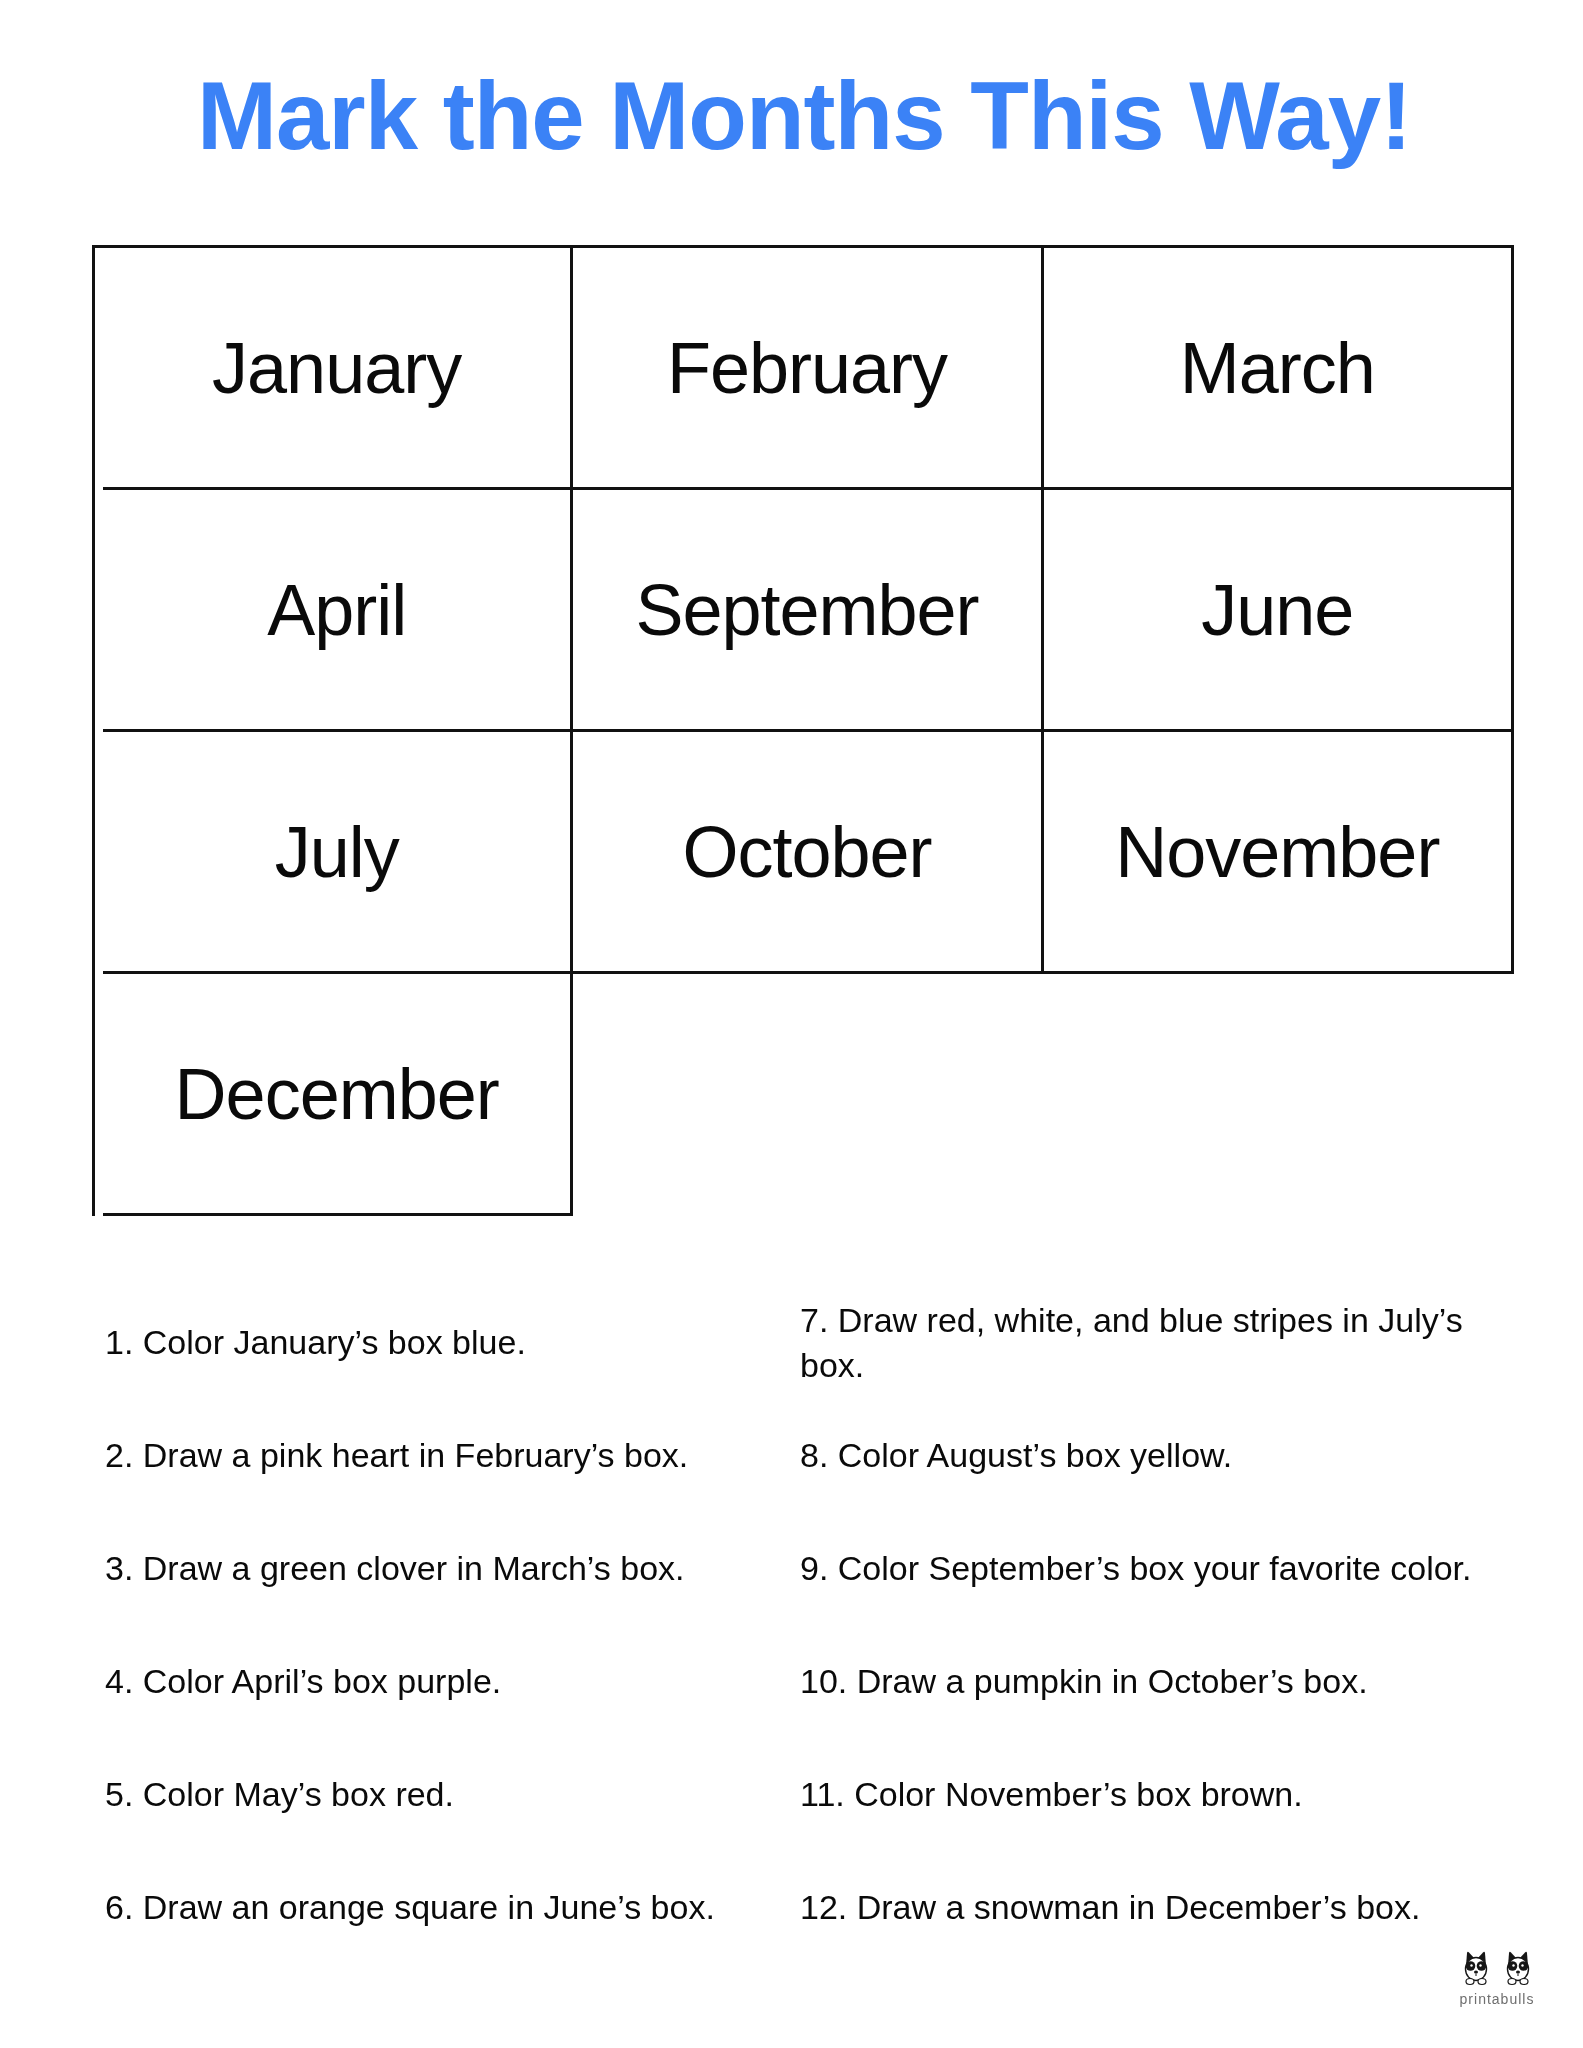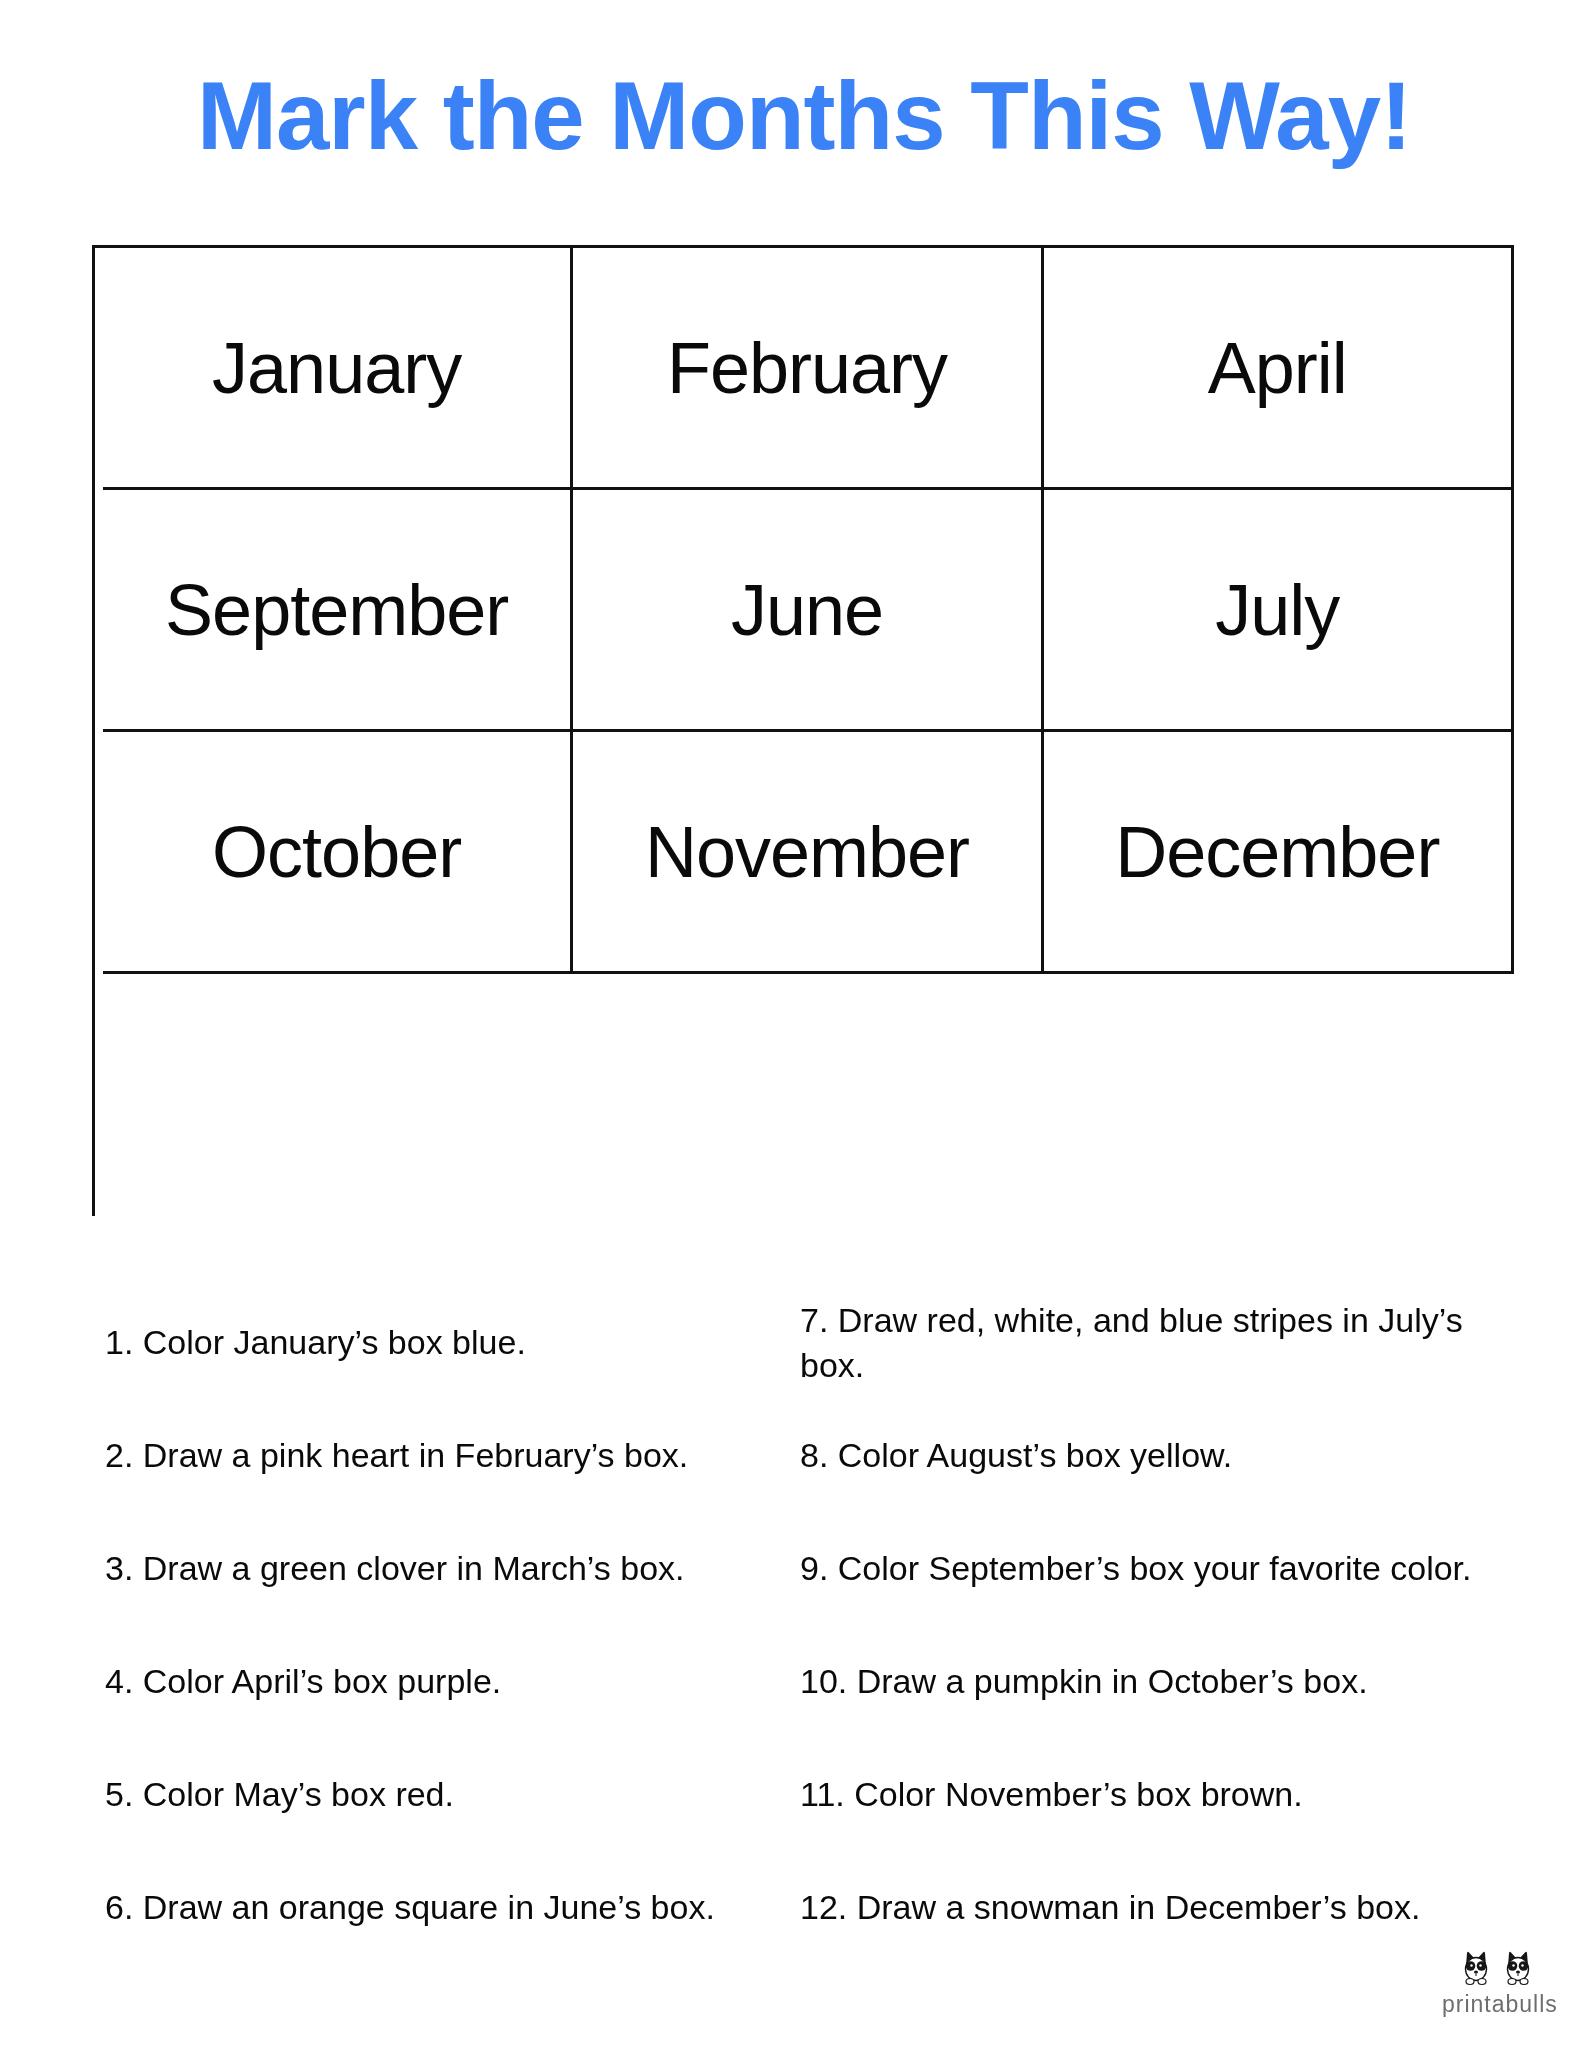--- a/index.html
+++ b/index.html
@@ -70,36 +70,39 @@
     position: absolute;
     left: 1442px;
     top: 1950px;
     width: 110px;
     text-align: center;
   }
   .logo-dogs { display: block; margin: 0 auto; }
   .logo-text {
     display: block;
     margin-top: 1px;
-    font-size: 23px;
+    font-size: 14px;
     letter-spacing: 1px;
     color: #6e6e6e;
   }
 </style>
 </head>
 <body>
 
 <h1 class="page-title">Mark the Months This Way!</h1>
 
 <div class="months-grid">
   <div class="month-cell">
       <span class="month-label">January</span>
     </div>
   <div class="month-cell">
       <span class="month-label">February</span>
+    </div>
+  <div class="month-cell">
+      <span class="month-label">March</span>
     </div>
   <div class="month-cell">
       <span class="month-label">April</span>
     </div>
   <div class="month-cell">
       <span class="month-label">September</span>
     </div>
   <div class="month-cell">
       <span class="month-label">June</span>
     </div>

